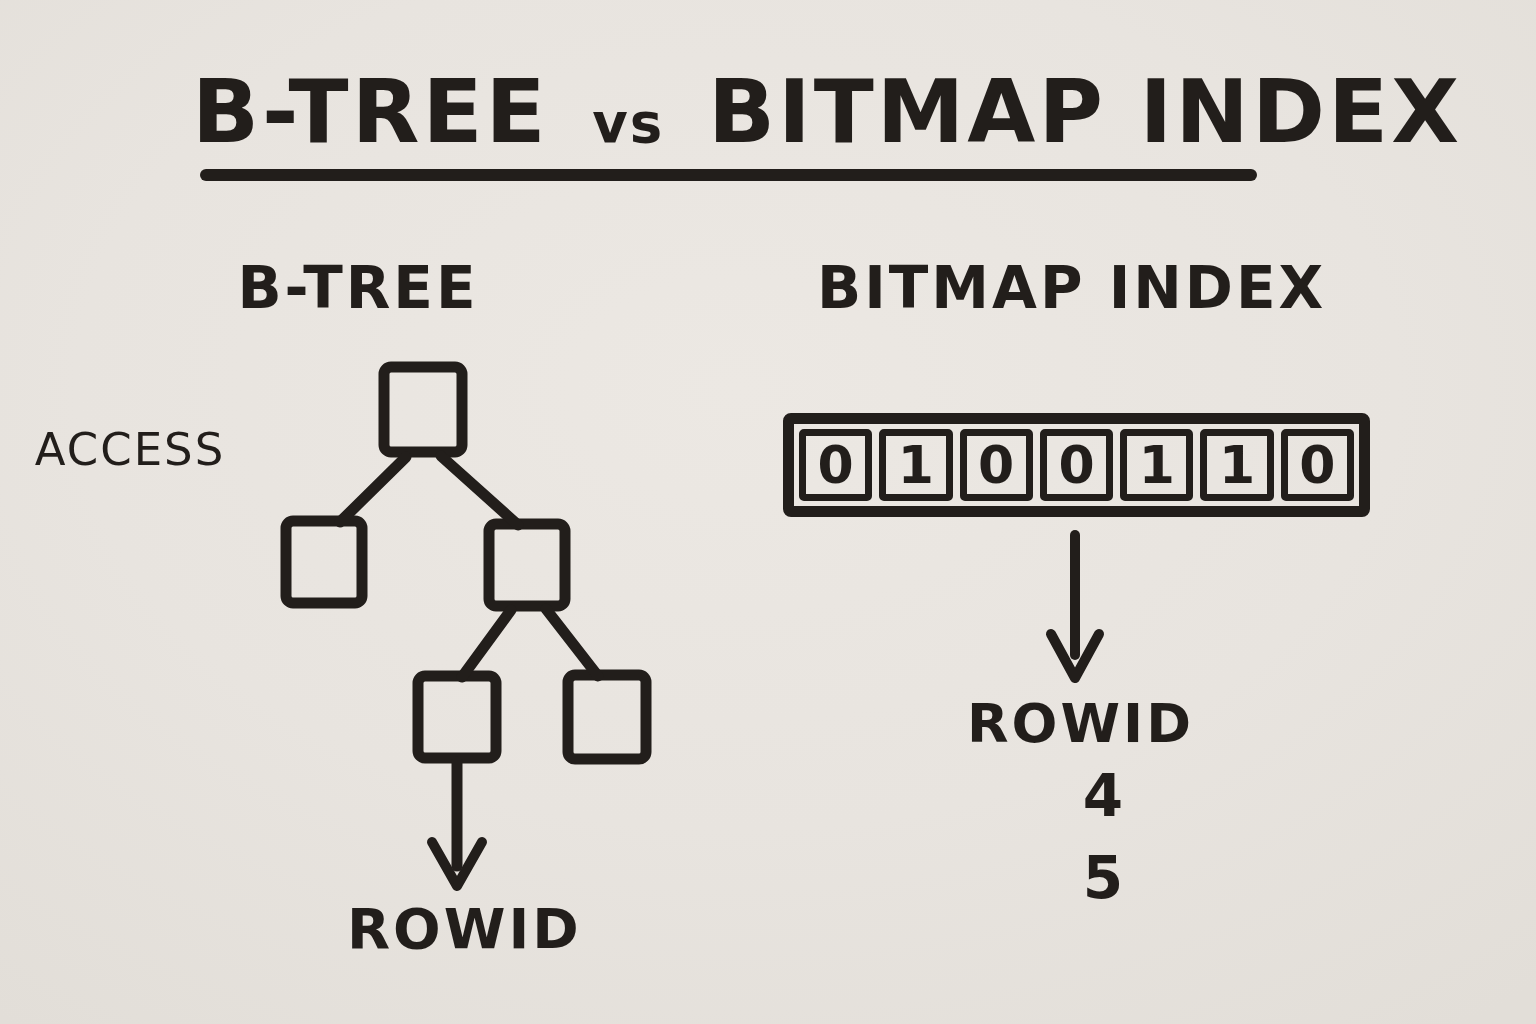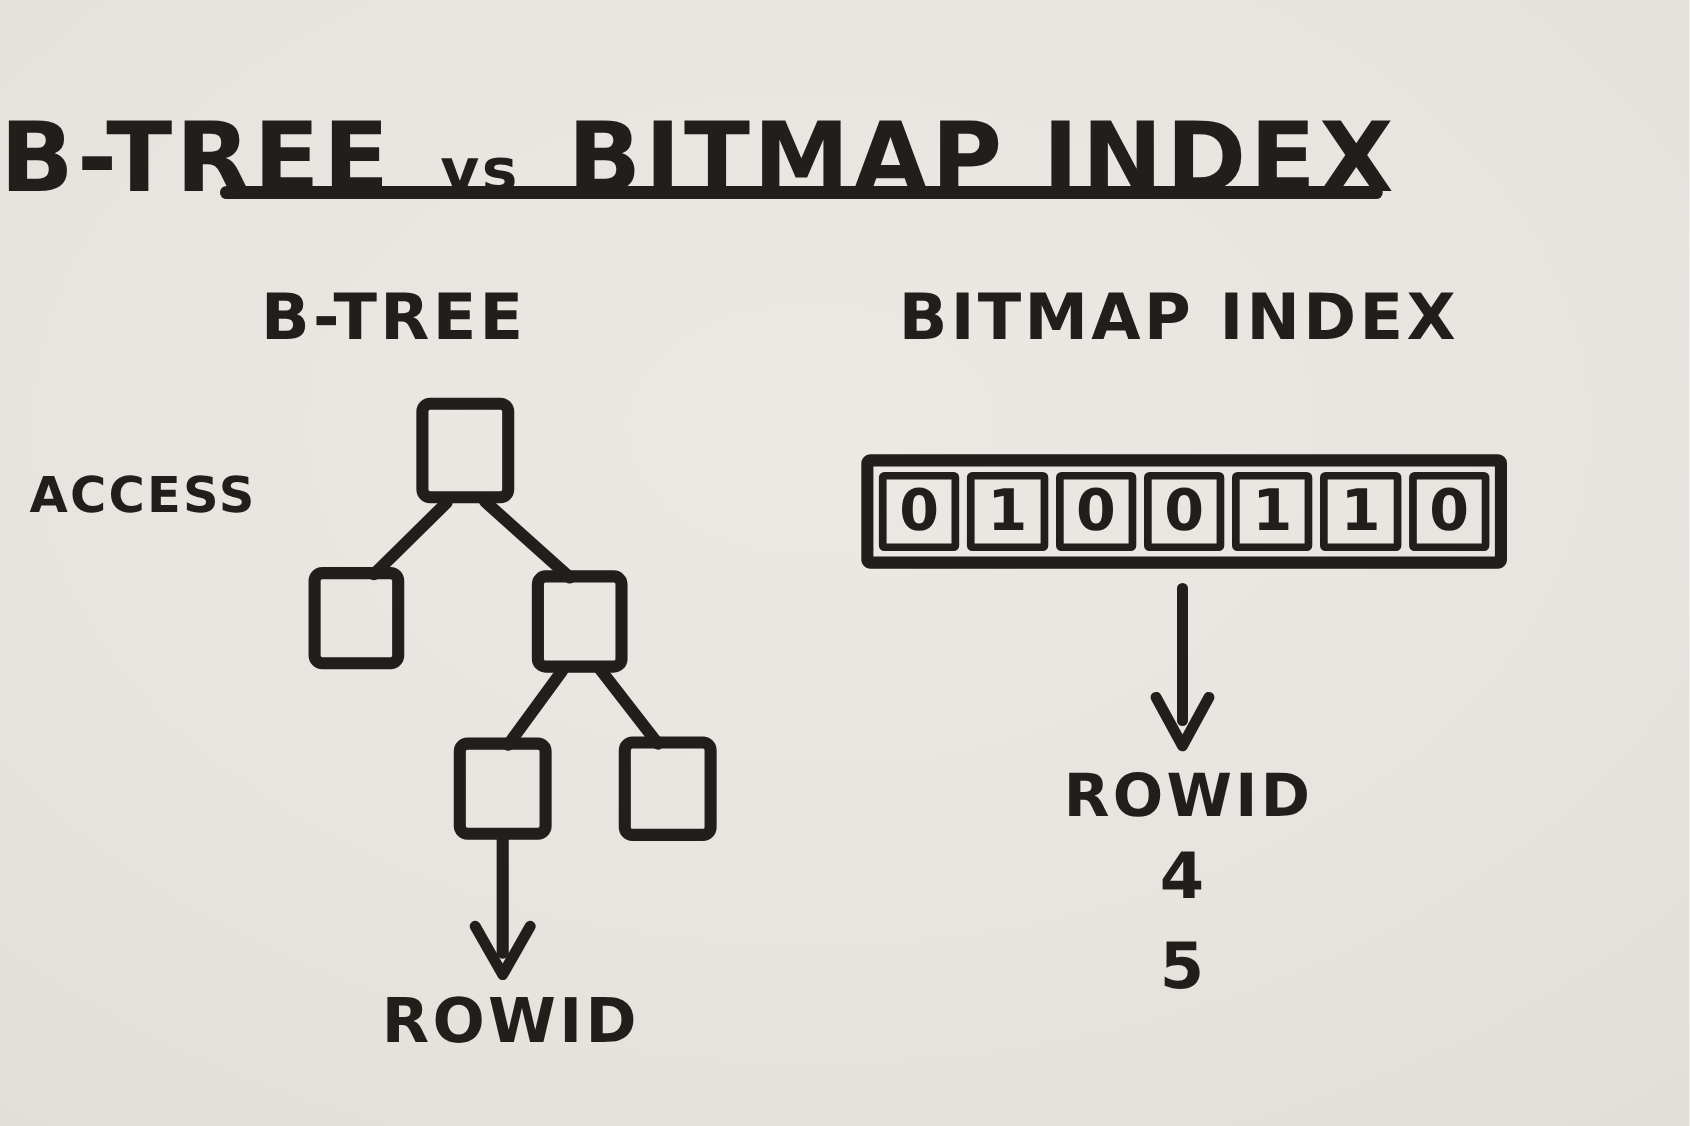--- a/index.html
+++ b/index.html
@@ -17,26 +17,25 @@
     background:
       radial-gradient(ellipse 1200px 800px at 48% 38%, #ece8e3 0%, #e8e4df 55%, #e2ded8 100%);
     color: #221e1b;
   }
   
   .title {
     position: absolute;
     left: 0;
     top: 60px;
     width: 1462px;
-    text-align: left;
+    text-align: right;
     font-size: 88px;
     font-weight: 700;
     letter-spacing: 3px;
     white-space: nowrap;
-    margin-top: 32px;
   }
   .title .vs {
     font-size: 0.62em;
     letter-spacing: 2px;
     padding: 0 10px;
   }
   .title-underline {
     position: absolute;
     left: 200px;
     top: 169px;
@@ -55,21 +54,21 @@
   }
   .heading-btree { left: 208px; top: 254px; width: 300px; text-align: center; }
   .heading-bitmap { left: 817px; top: 254px; width: 420px; text-align: center; }
   
   .access-path {
     position: absolute;
     left: 16px;
     top: 420px;
     width: 228px;
     text-align: center;
-    font-weight: 700;
+    font-weight: 400;
     font-size: 45px;
     letter-spacing: 2px;
     line-height: 1.35;
   }
   
   .overlay {
     position: absolute;
     left: 0; top: 0;
     width: 1536px;
     height: 1024px;
@@ -96,21 +95,21 @@
     display: flex;
     align-items: center;
     justify-content: center;
     font-weight: 700;
     font-size: 52px;
   }
   
   .rowid {
     position: absolute;
     font-weight: 700;
-    text-align: center;
+    text-align: right;
     letter-spacing: 3px;
     white-space: nowrap;
   }
   .rowid-left  { left: 347px;  top: 896px; width: 220px; font-size: 56px; }
   .rowid-right { left: 967px;  top: 692px; width: 220px; font-size: 54px; }
   .rowid-num4  { left: 1026px; top: 762px; width: 100px; font-size: 58px; }
   .rowid-num5  { left: 1026px; top: 844px; width: 100px; font-size: 58px; }
 </style>
 </head>
 <body>

